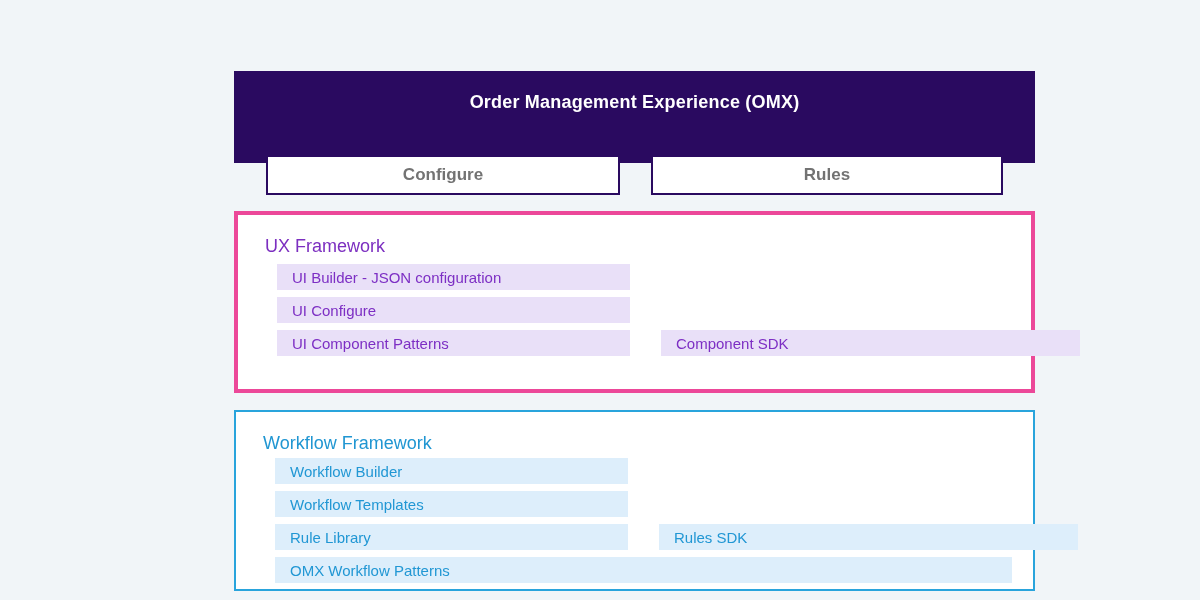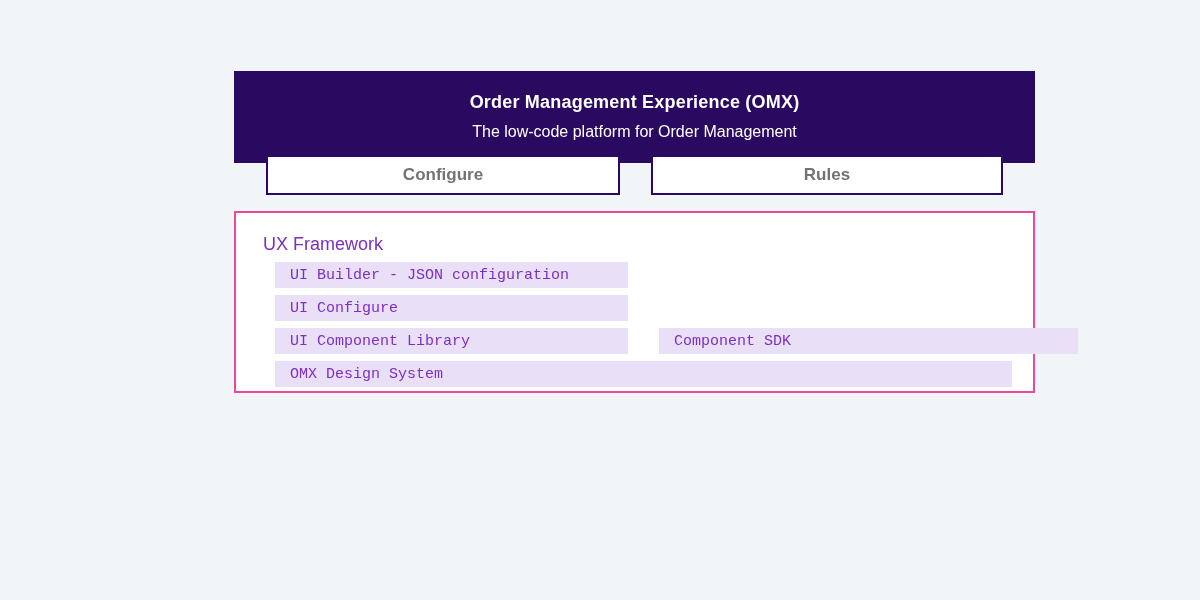--- a/index.html
+++ b/index.html
@@ -55,21 +55,21 @@
   .col-extend   { left: 619px; width: 352px; }
   
   .section {
     position: absolute;
     left: 202px;
     width: 801px;
     background: #ffffff;
   }
   .section-ux {
     top: 179px; height: 182px;
-    border: 2px solid #ec4899;
+    border: 4px solid #ec4899;
   }
   .section-workflow {
     top: 378px; height: 181px;
     border: 2px solid #29a4dc;
   }
   .section-title {
     position: absolute;
     left: 19px; top: 13px;
     font-size: 18px;
     font-weight: 500;
@@ -80,54 +80,60 @@
   .pill {
     position: absolute;
     height: 26px;
     display: flex;
     align-items: center;
     padding-left: 15px;
     font-size: 15px;
     font-weight: 400;
     white-space: nowrap;
   }
-  .section-ux .pill { background: #e9e0f8; color: #7d2fc4; font-family: Liberation Mono, monospace; }
+  .section-ux .pill { background: #e9e0f8; color: #7d2fc4; }
   .section-workflow .pill { background: #ddeefb; color: #2197d4; }
   .pill.left  { left: 31px;  width: 353px; }
   .pill.right { left: 415px; width: 419px; }
   .pill.full  { left: 31px;  width: 737px; }
   .section-ux .row1 { top: 41px; }
   .section-ux .row2 { top: 74px; }
   .section-ux .row3 { top: 107px; }
   .section-ux .row4 { top: 140px; }
   .section-workflow .row1 { top: 38px; }
   .section-workflow .row2 { top: 71px; }
   .section-workflow .row3 { top: 104px; }
   .section-workflow .row4 { top: 137px; }
 </style>
 </head>
 <body>
 
 <div class="canvas">
 
   <div class="header">
     <div class="header-title">Order Management Experience (OMX)</div>
-    <div class="header-subtitle">The low-code platform for Order Management</div>
   </div>
 
   <div class="col-header col-configure">
     <span>Configure</span>
   </div>
   <div class="col-header col-extend">
     <span>Rules</span>
   </div>
 
   <div class="section section-ux">
     <div class="section-title">UX Framework</div>
     <div class="pill left row1">UI Builder - JSON configuration</div>
     <div class="pill left row2">UI Configure</div>
-    <div class="pill left row3">UI Component Library</div>
+    <div class="pill left row3">UI Component Patterns</div>
     <div class="pill right row3">Component SDK</div>
-    <div class="pill full row4">OMX Design System</div>
   </div>
 
+  <div class="section section-workflow">
+    <div class="section-title">Workflow Framework</div>
+    <div class="pill left row1">Workflow Builder</div>
+    <div class="pill left row2">Workflow Templates</div>
+    <div class="pill left row3">Rule Library</div>
+    <div class="pill right row3">Rules SDK</div>
+    <div class="pill full row4">OMX Workflow Patterns</div>
+  </div>
 
 </div>
 
 </body></html>

